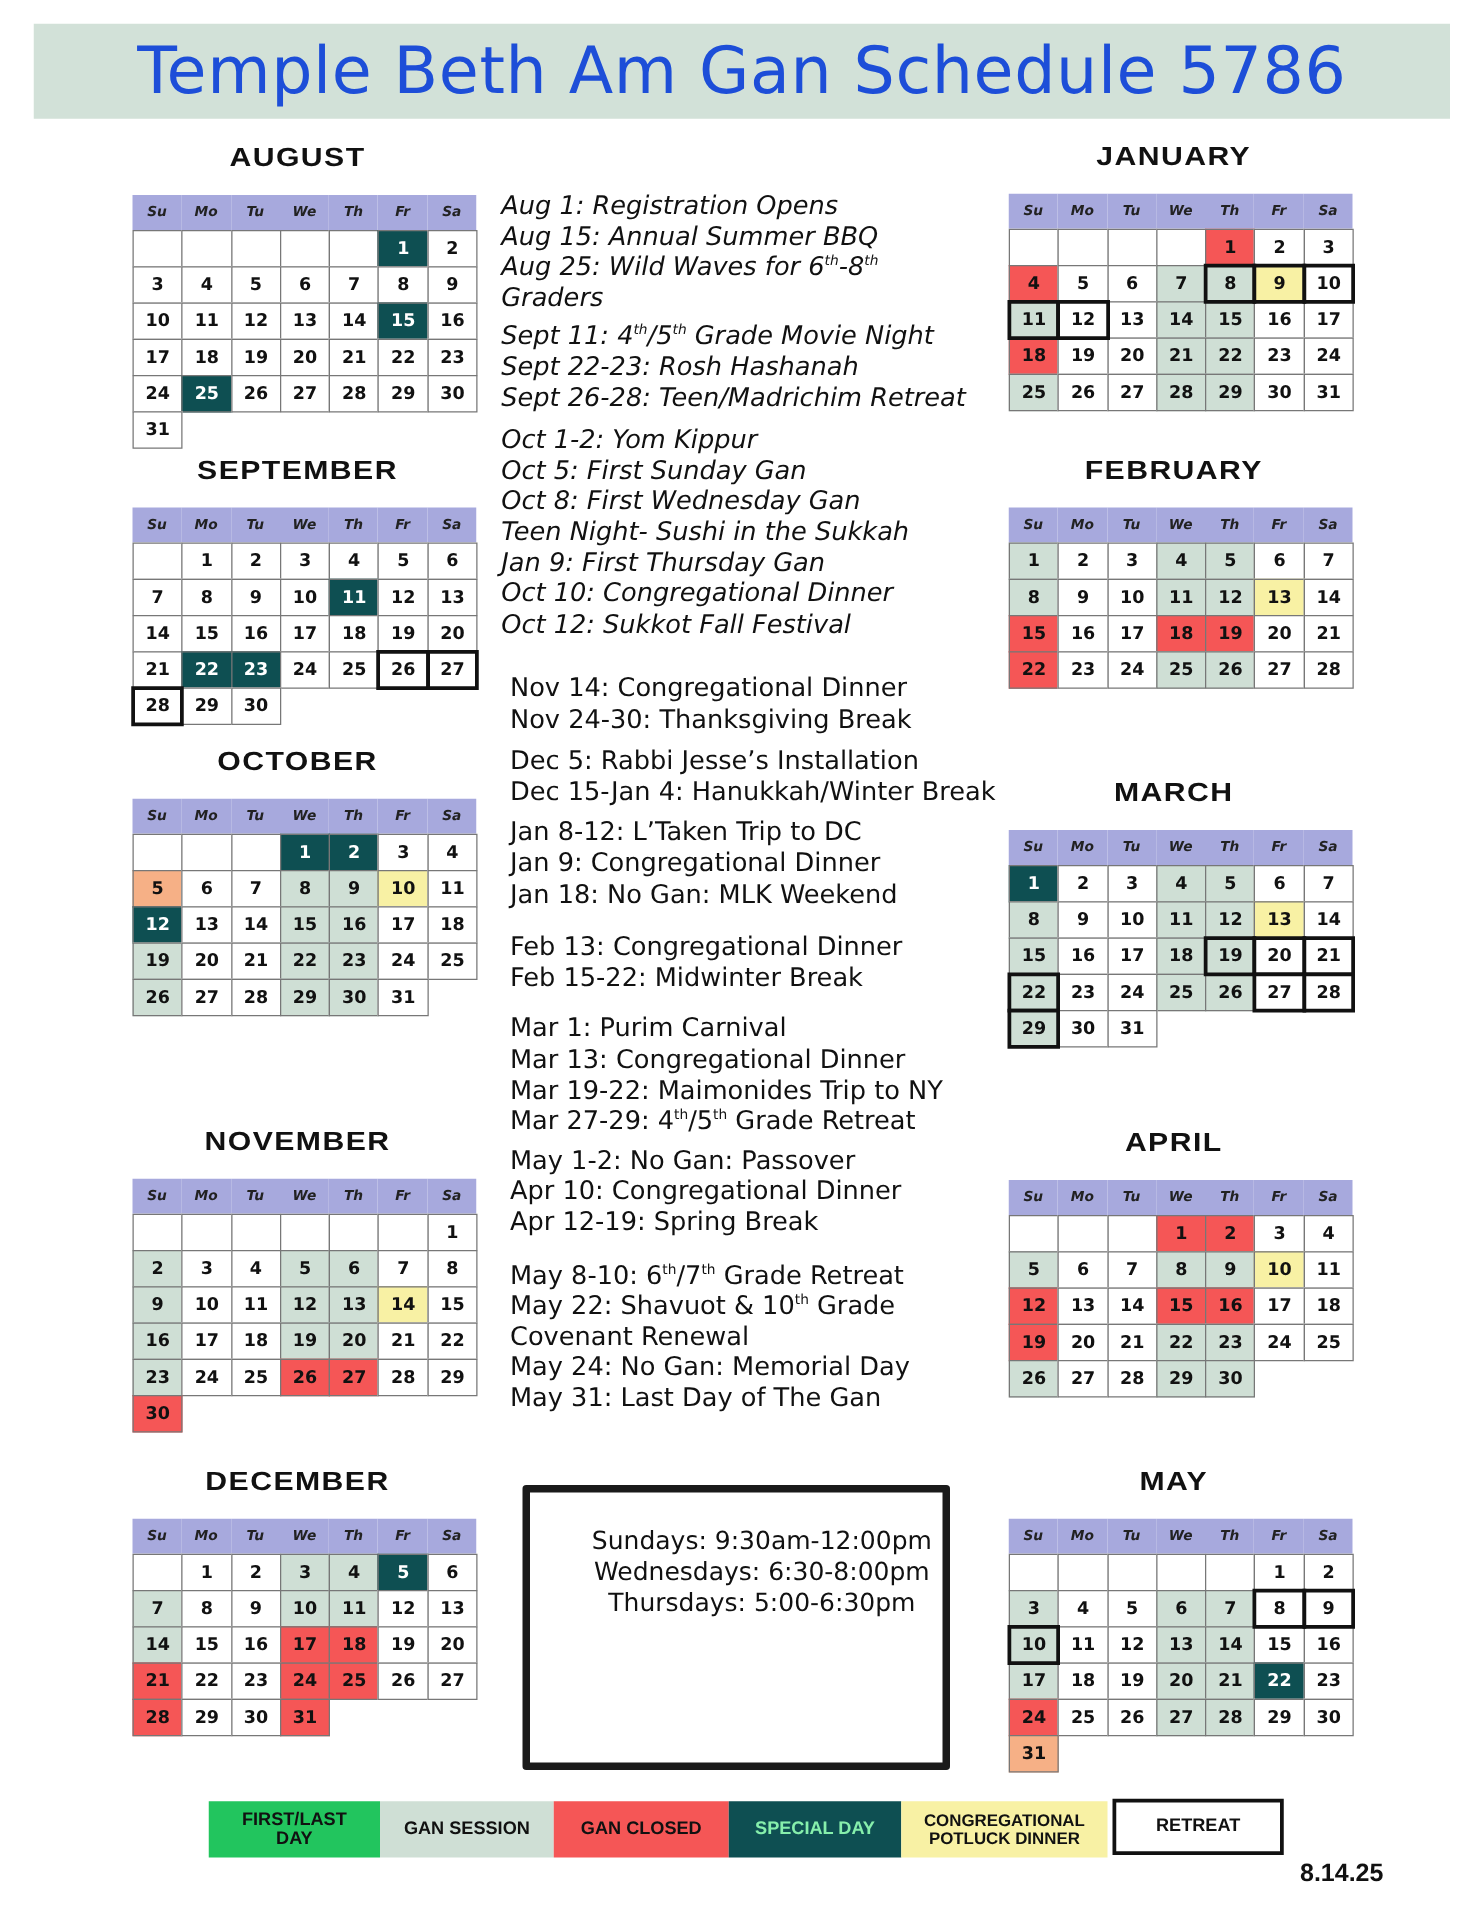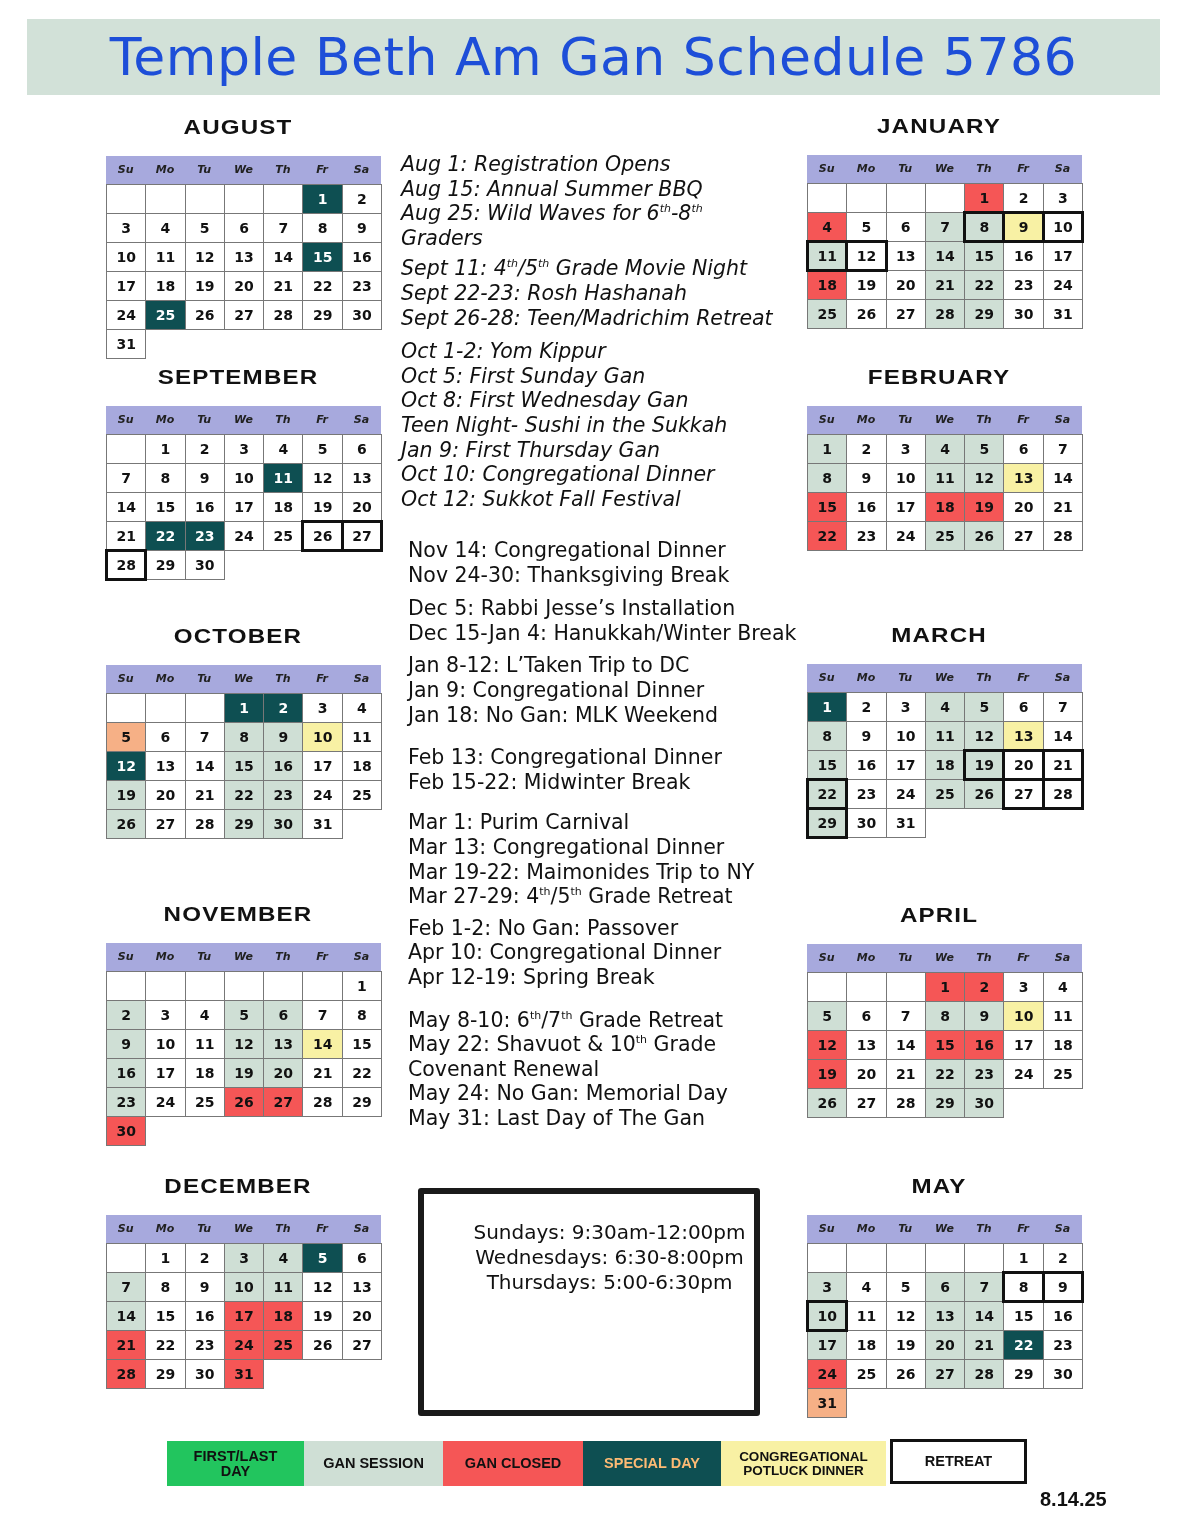--- a/index.html
+++ b/index.html
@@ -164,21 +164,21 @@
         <div class="day special">23</div>
         <div class="day">24</div>
         <div class="day">25</div>
         <div class="day retreat">26</div>
         <div class="day retreat">27</div>
         <div class="day retreat">28</div>
         <div class="day">29</div>
         <div class="day">30</div>
       </div>
     </div>
-    <div class="month" style="left: 106px; top: 621px;">
+    <div class="month" style="left: 106px; top: 595px;">
       <div class="month-name">OCTOBER</div>
       <div class="cal">
         <div class="dow">Su</div>
         <div class="dow">Mo</div>
         <div class="dow">Tu</div>
         <div class="dow">We</div>
         <div class="dow">Th</div>
         <div class="dow">Fr</div>
         <div class="dow">Sa</div>
         <div class="day empty-lead"></div>
@@ -574,21 +574,21 @@
       <div>Feb 13: Congregational Dinner</div>
       <div>Feb 15-22: Midwinter Break</div>
     </div>
     <div class="grp" style="margin-bottom: 7px;">
       <div>Mar 1: Purim Carnival</div>
       <div>Mar 13: Congregational Dinner</div>
       <div>Mar 19-22: Maimonides Trip to NY</div>
       <div>Mar 27-29: 4<sup>th</sup>/5<sup>th</sup> Grade Retreat</div>
     </div>
     <div class="grp" style="margin-bottom: 18px;">
-      <div>Feb 1-2: No Gan: Passover</div>
+      <div>May 1-2: No Gan: Passover</div>
       <div>Apr 10: Congregational Dinner</div>
       <div>Apr 12-19: Spring Break</div>
     </div>
     <div class="grp" style="margin-bottom: 0px;">
       <div>May 8-10: 6<sup>th</sup>/7<sup>th</sup> Grade Retreat</div>
       <div>May 22: Shavuot &amp; 10<sup>th</sup> Grade</div>
       <div>Covenant Renewal</div>
       <div>May 24: No Gan: Memorial Day</div>
       <div>May 31: Last Day of The Gan</div>
     </div>
@@ -605,21 +605,21 @@
 <div class="legend">
   <div class="item" style="width:137px; background:#22c55e;">
     <span style="width:100px;">FIRST/LAST DAY</span>
   </div>
   <div class="item" style="width:139px; background:#cfdfd5;">
     <span>GAN SESSION</span>
   </div>
   <div class="item" style="width:140px; background:#f55656;">
     <span>GAN CLOSED</span>
   </div>
-  <div class="item" style="width:138px; background:#0e4f52; color:#fdba74;">
+  <div class="item" style="width:138px; background:#0e4f52; color:#86efac;">
     <span>SPECIAL DAY</span>
   </div>
   <div class="item" style="width:165px; background:#f8f1a4; font-size:13.5px; line-height:14px;">
     <span style="width:150px;">CONGREGATIONAL POTLUCK DINNER</span>
   </div>
   <div class="item" style="width:137px; background:#fff; border:3px solid #111; margin-left:4px; margin-top:-2px;">
     <span>RETREAT</span>
   </div>
 </div>
 

